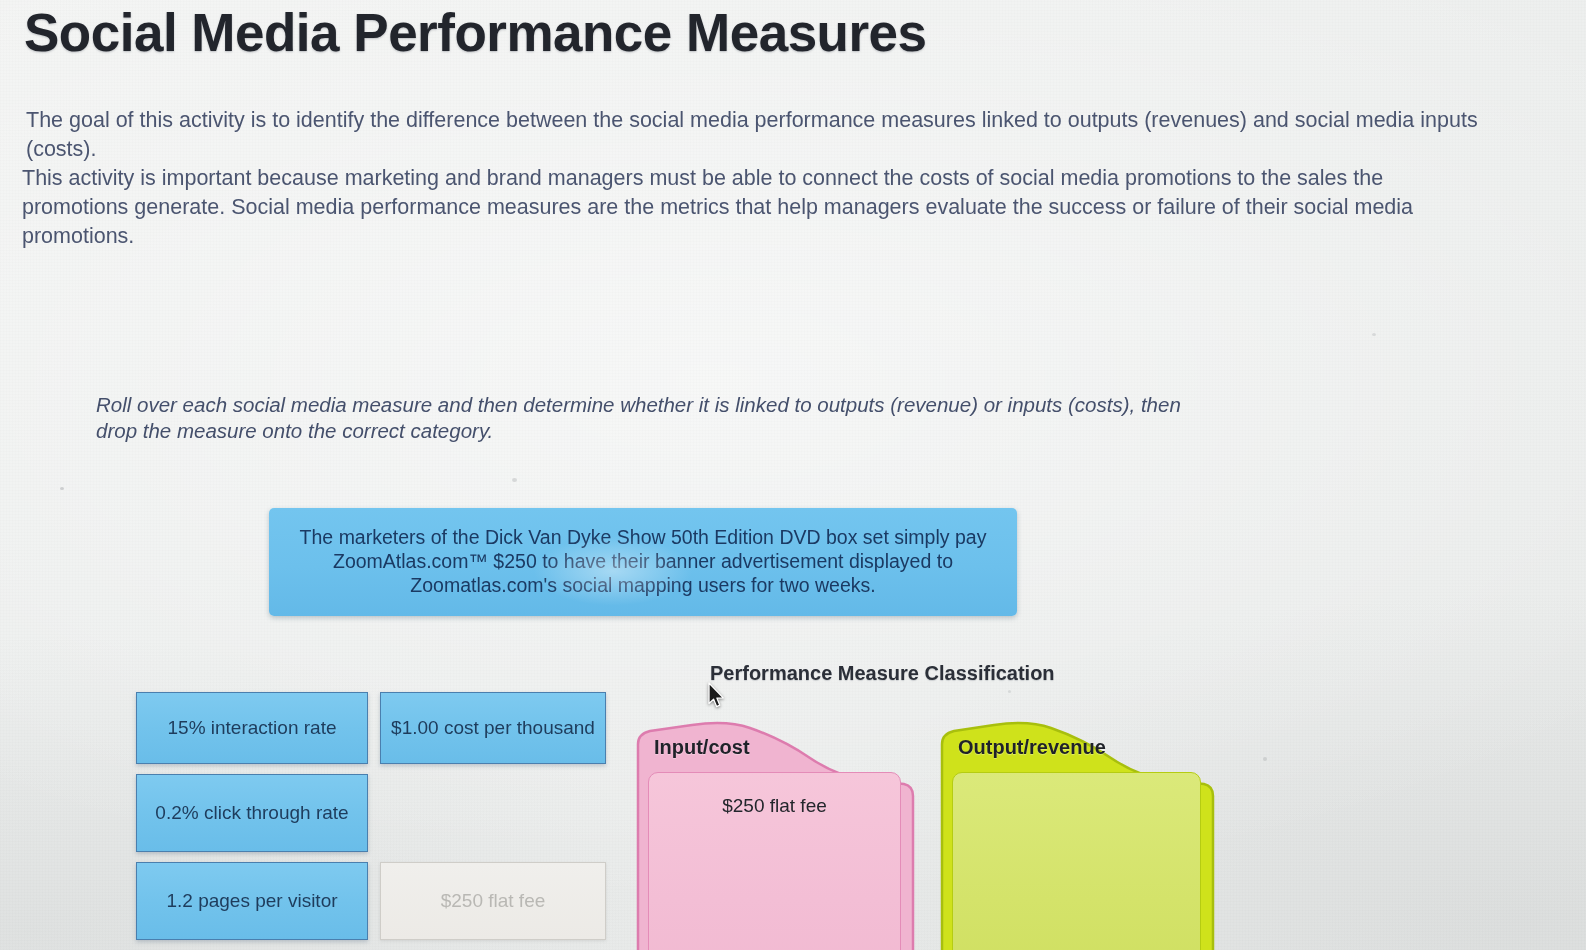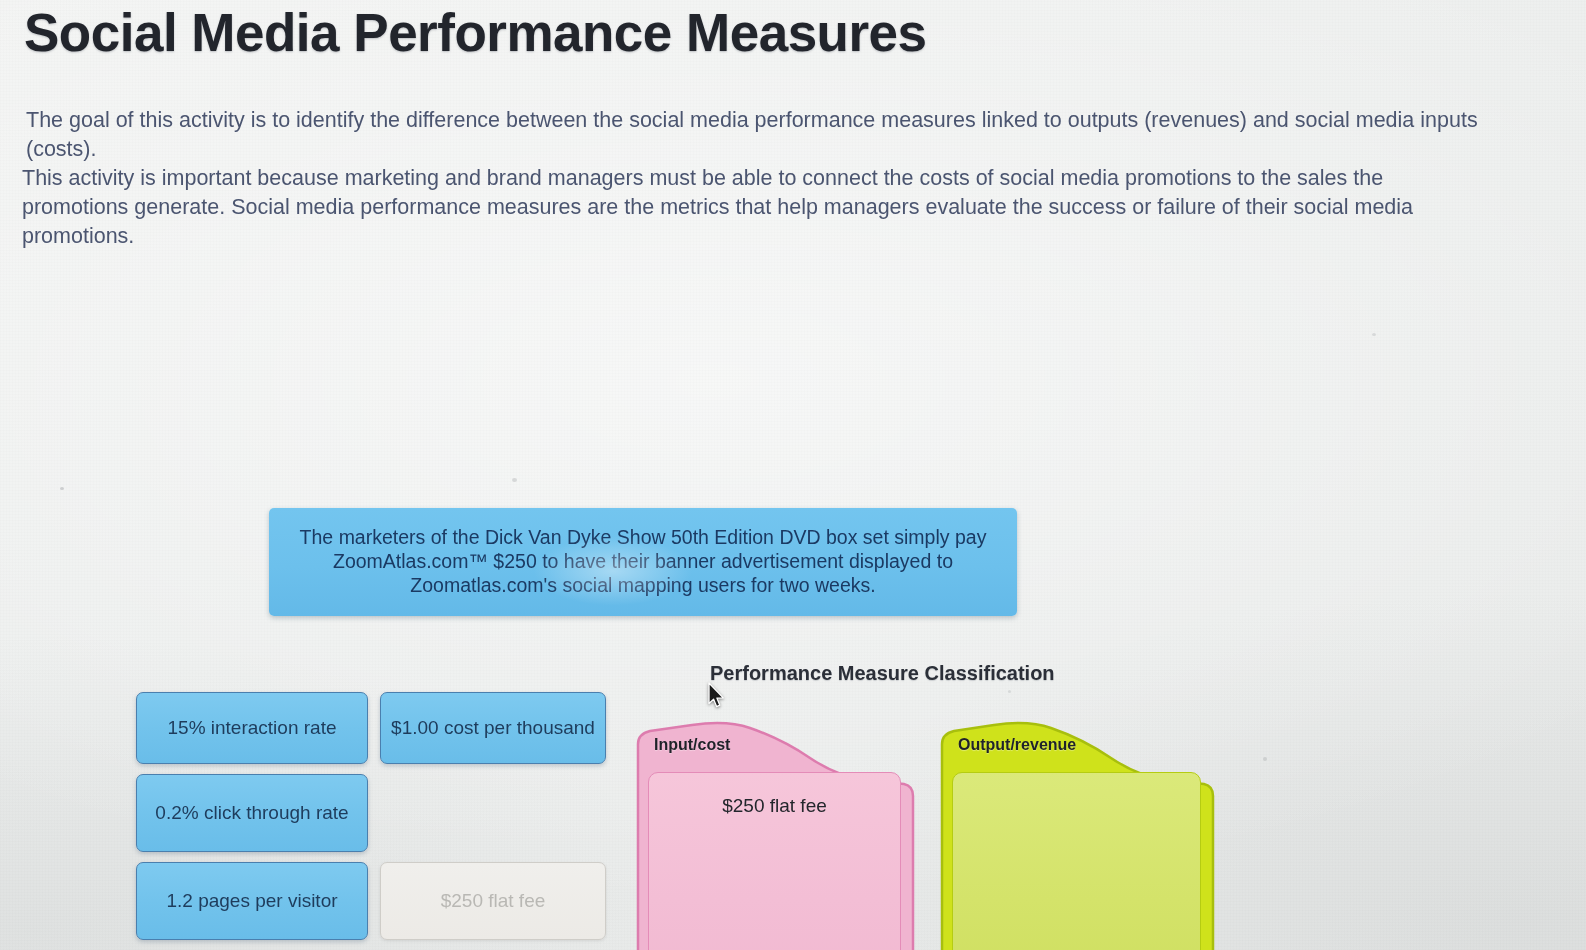--- a/index.html
+++ b/index.html
@@ -117,21 +117,21 @@
   }
   .tile-row { display: flex; gap: 12px; margin-bottom: 10px; }
   .tile {
     width: 226px;
     min-height: 72px;
     display: flex;
     align-items: center;
     justify-content: center;
     text-align: center;
     padding: 6px 10px;
-    border-radius: 7px;
+    border-radius: 0;
     font-size: 19px;
     line-height: 24px;
     color: #1e3c5c;
     background: linear-gradient(180deg, #7ecaf0 0%, #72c3ec 50%, #69bde9 100%);
     border: 1.5px solid #4a7fae;
     box-shadow: 0 2px 4px rgba(70,95,120,0.28);
     cursor: grab;
   }
   .tile.tall { min-height: 78px; }
   .tile.placed {
@@ -160,21 +160,21 @@
     position: absolute;
     top: 714px;
     height: 260px;
   }
   .dz-shape { position: absolute; inset: 0; }
   .dz-shape svg { display: block; width: 100%; height: 100%; overflow: visible; }
   .dz-label {
     position: absolute;
     top: 22px;
     left: 22px;
-    font-size: 16px;
+    font-size: 20px;
     font-weight: 700;
     color: #1f2229;
     z-index: 3;
     text-shadow: 0 1px 1px rgba(255,255,255,0.35);
   }
   .dz-well {
     position: absolute;
     left: 16px;
     right: 16px;
     top: 58px;
@@ -223,20 +223,21 @@
 
 <div id="content">
 
   <div class="page-title">Social Media Performance Measures</div>
 
   <div class="intro-block">
     <p class="intro-para second">The goal of this activity is to identify the difference between the social media performance measures linked to outputs (revenues) and social media inputs (costs).</p>
     <p class="intro-para first">This activity is important because marketing and brand managers must be able to connect the costs of social media promotions to the sales the promotions generate. Social media performance measures are the metrics that help managers evaluate the success or failure of their social media promotions.</p>
   </div>
 
+  <div class="instruction">Roll over each social media measure and then determine whether it is linked to outputs (revenue) or inputs (costs), then drop the measure onto the correct category.</div>
 
   <div class="tooltip-box">
     <span>The marketers of the Dick Van Dyke Show 50th Edition DVD box set simply pay ZoomAtlas.com™ $250 to have their banner advertisement displayed to Zoomatlas.com's social mapping users for two weeks.</span>
     <span class="glow"></span>
   </div>
 
   <div class="tile-grid">
 
     <div class="tile-row">
       <div class="tile wide-left">

